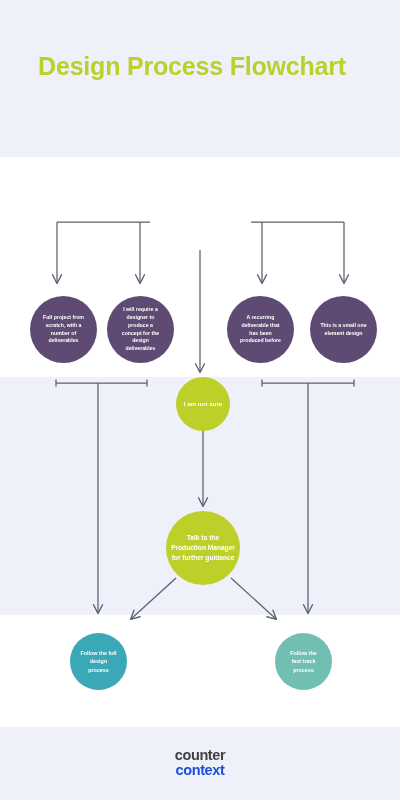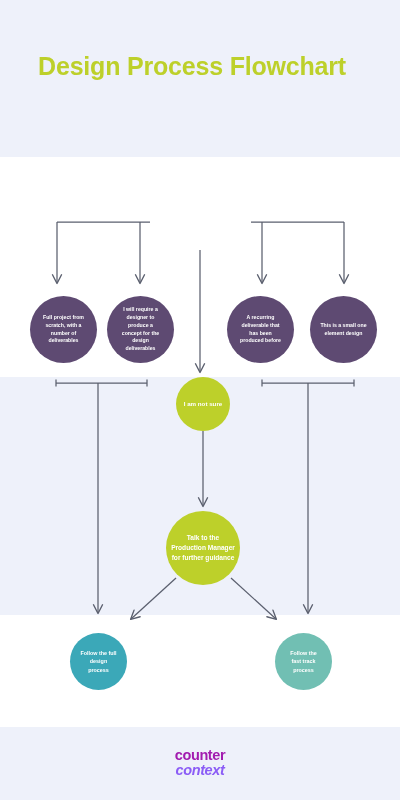--- a/index.html
+++ b/index.html
@@ -93,22 +93,22 @@
   .outcome span { padding:0 6px; }
 
   
   #logo {
     position:absolute; left:0; top:748px; width:400px;
     text-align:center;
     font-size:14.5px; font-weight:bold;
     line-height:1.05;
     letter-spacing:-0.4px;
   }
-  #logo .l1 { color:#a21caf; display:block; }
-  #logo .l2 { color:#8b5cf6; display:block;font-style:italic; }
+  #logo .l1 { color:#404040; display:block; }
+  #logo .l2 { color:#1d4ed8; display:block; }
 </style>
 </head>
 <body>
 
 <div id="stage">
 
   <div class="band lav" id="band-header"></div>
   <div class="band white" id="band-mid1"></div>
   <div class="band lav" id="band-mid2"></div>
   <div class="band white" id="band-mid3"></div>

